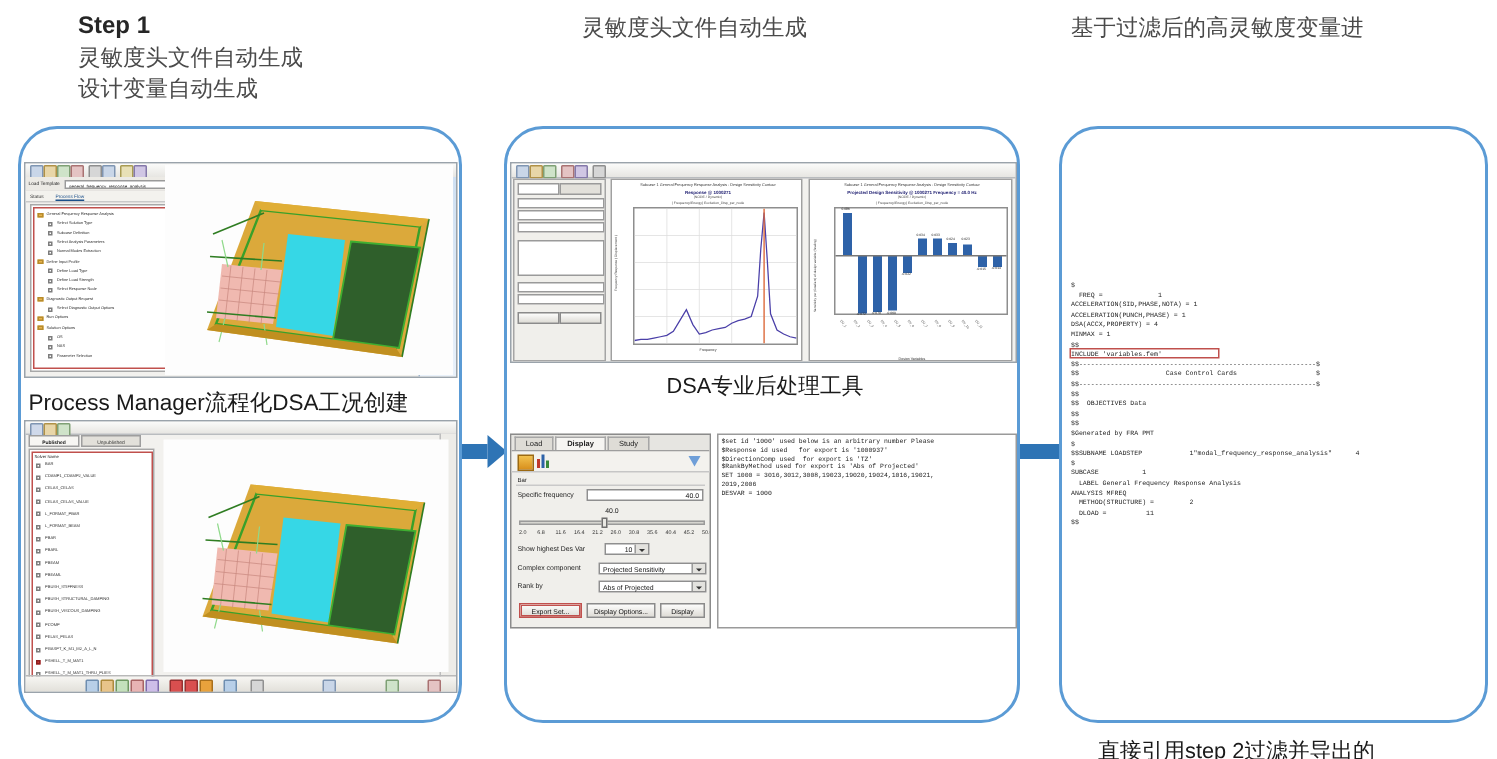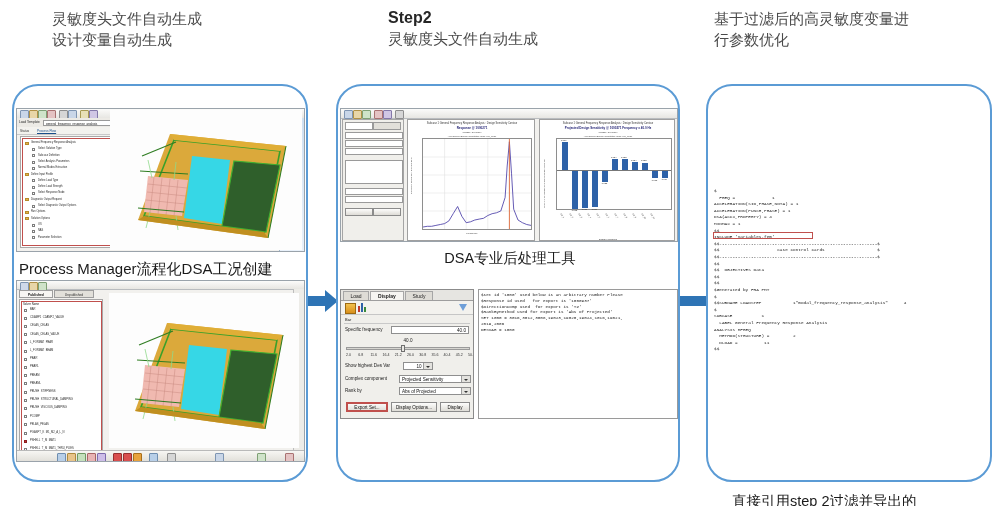--- a/index.html
+++ b/index.html
@@ -97,32 +97,31 @@
 
   
   .wmark{position:absolute;font-size:19px;color:#c9ccd1;white-space:nowrap;letter-spacing:1px;}
 </style>
 </head>
 <body>
 
 <div class="stage">
 
   <div class="step-head" style="left:52px;top:8px;">
+    <div class="st">Step 1</div>
     <div class="sd">灵敏度头文件自动生成</div>
     <div class="sd">设计变量自动生成</div>
   </div>
 
   <div class="step-head" style="left:388px;top:8px;">
-    <div class="st">Step2</div>
     <div class="sd">灵敏度头文件自动生成</div>
   </div>
 
   <div class="step-head" style="left:714px;top:8px;">
     <div class="sd">基于过滤后的高灵敏度变量进</div>
-    <div class="sd">行参数优化</div>
   </div>
 
   <div class="arrow" style="left:291px;top:290px;width:47px;height:22px;">
     <div class="shaft" style="width:34px;"></div>
     <div class="head" style="left:34px;"></div>
   </div>
   <div class="arrow" style="left:679px;top:290px;width:42px;height:22px;">
     <div class="shaft" style="width:29px;"></div>
     <div class="head" style="left:29px;"></div>
   </div>

